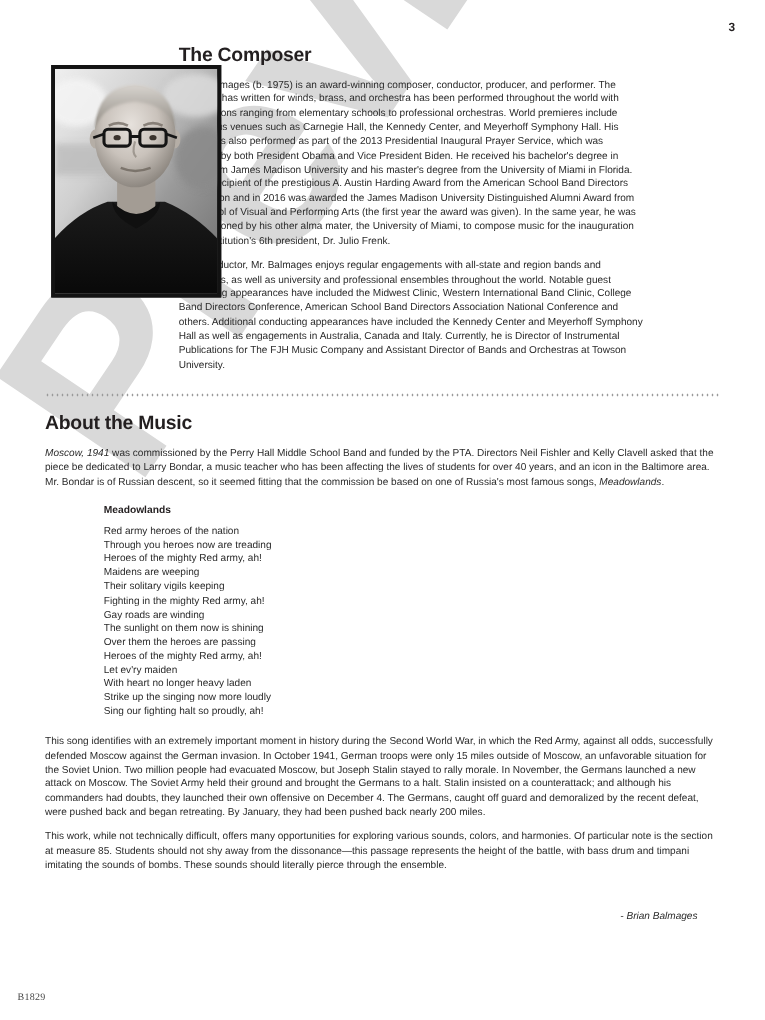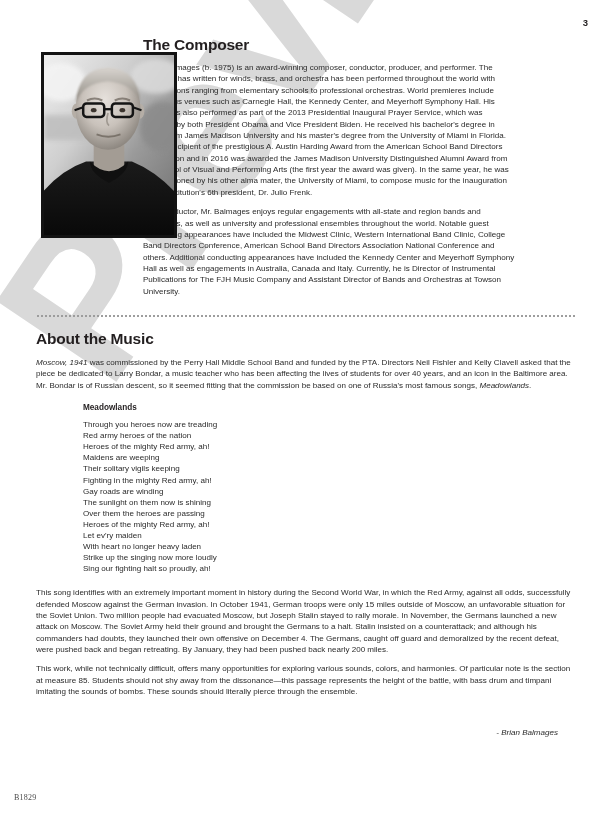--- a/index.html
+++ b/index.html
@@ -272,22 +272,22 @@
   <div class="divider"></div>
 
   <section class="music-section">
     <h1 class="section-title">About the Music</h1>
 
     <p class="body-text"><em class="title-italic">Moscow, 1941</em><span> was commissioned by the Perry Hall Middle School Band and funded by the PTA. Directors Neil Fishler and Kelly Clavell asked that the piece be dedicated to Larry Bondar, a music teacher who has been affecting the lives of students for over 40 years, and an icon in the Baltimore area. Mr. Bondar is of Russian descent, so it seemed fitting that the commission be based on one of Russia's most famous songs, </span><em class="title-italic">Meadowlands</em><span>.</span></p>
 
     <div class="lyrics-block">
       <div class="lyrics-title">Meadowlands</div>
       <div class="lyric-lines">
+        <p class="lyric-line">Red army heroes of the nation</p>
         <p class="lyric-line">Through you heroes now are treading</p>
-        <p class="lyric-line">Red army heroes of the nation</p>
         <p class="lyric-line">Heroes of the mighty Red army, ah!</p>
         <p class="lyric-line">Maidens are weeping</p>
         <p class="lyric-line">Their solitary vigils keeping</p>
         <p class="lyric-line">Fighting in the mighty Red army, ah!</p>
         <p class="lyric-line">Gay roads are winding</p>
         <p class="lyric-line">The sunlight on them now is shining</p>
         <p class="lyric-line">Over them the heroes are passing</p>
         <p class="lyric-line">Heroes of the mighty Red army, ah!</p>
         <p class="lyric-line">Let ev'ry maiden</p>
         <p class="lyric-line">With heart no longer heavy laden</p>

